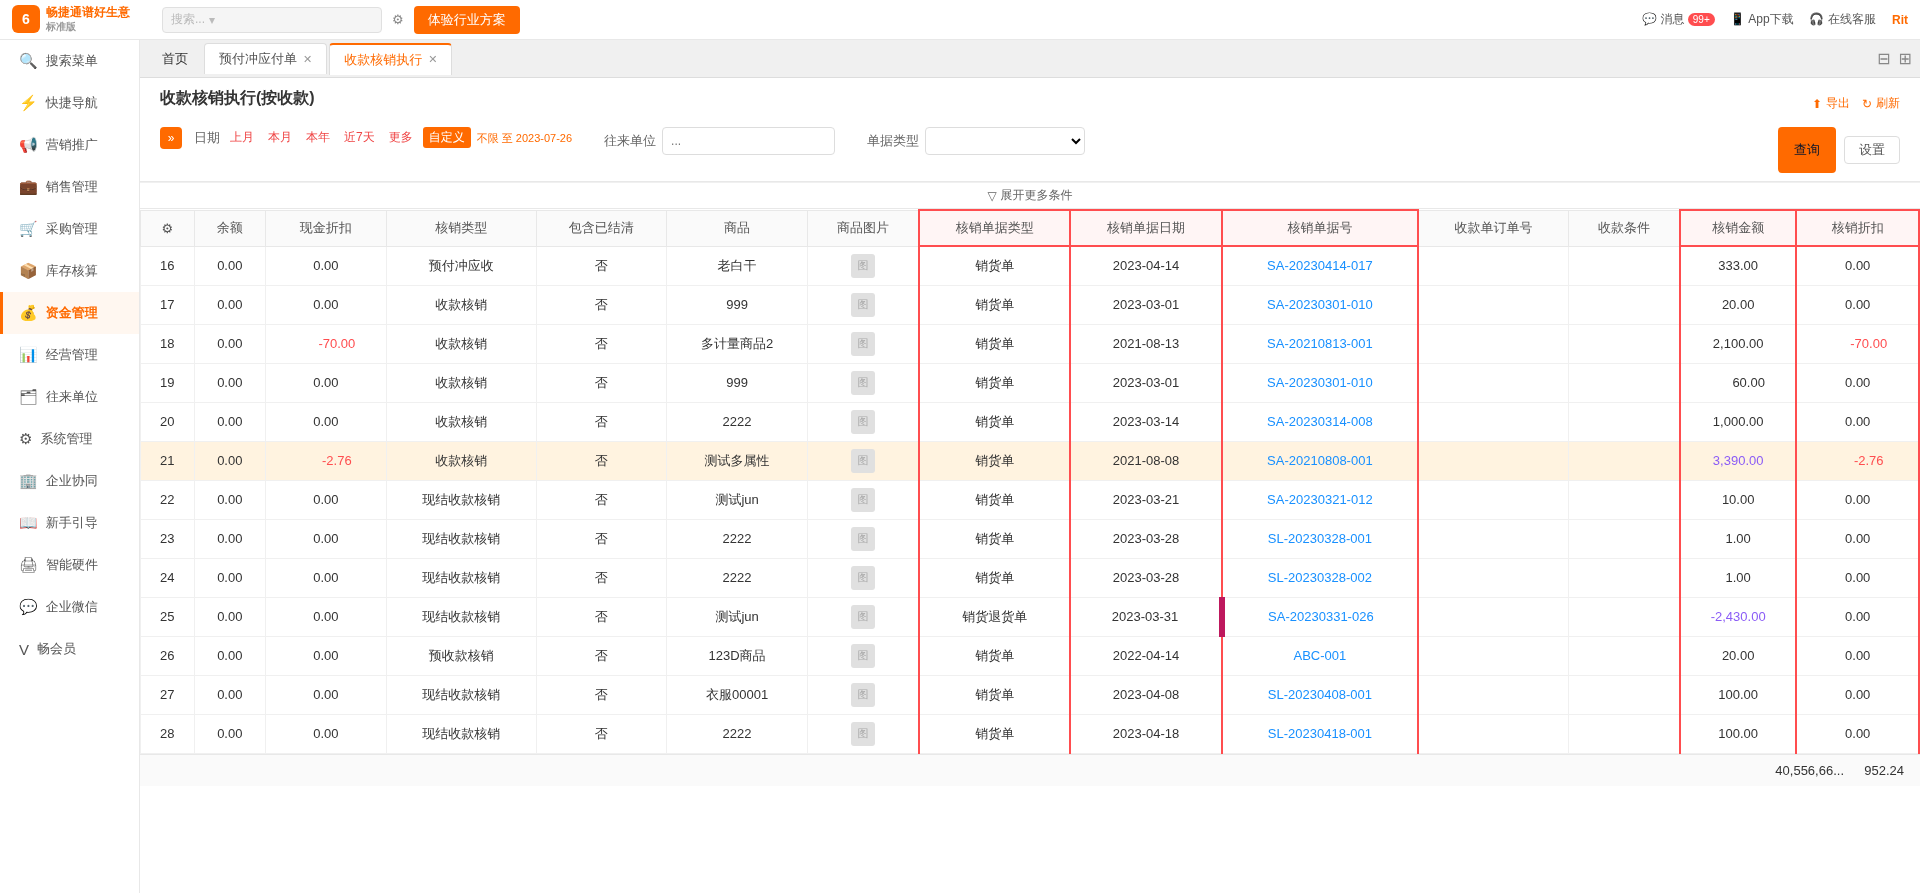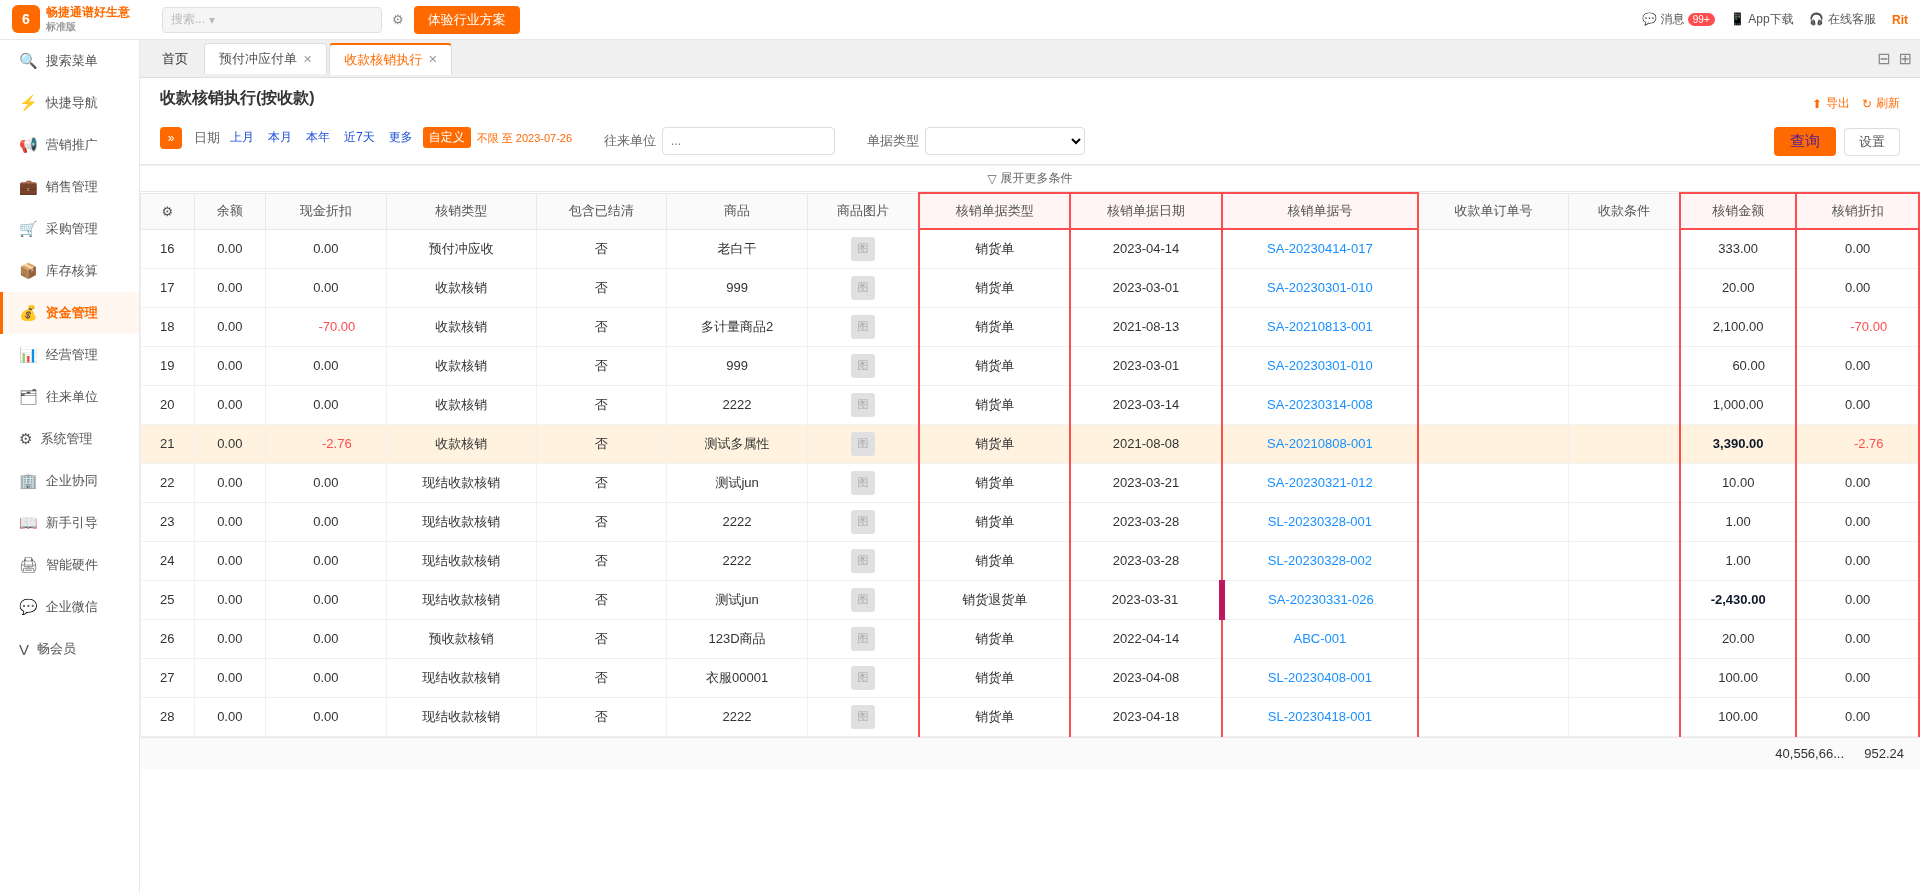--- a/index.html
+++ b/index.html
@@ -137,21 +137,21 @@
       border: none;
       border-radius: 4px;
       width: 22px; height: 22px;
       cursor: pointer; font-size: 12px;
       display: flex; align-items: center; justify-content: center;
     }
     .filter-group { display: flex; align-items: center; gap: 6px; }
     .filter-label { color: #666; font-size: 13px; }
     .filter-options { display: flex; gap: 6px; flex-wrap: wrap; }
     .filter-opt {
-      color: #1d4ed8; font-size: 12px; cursor: pointer;
+      color: #ef4444; font-size: 12px; cursor: pointer;
       padding: 2px 4px;
     }
     .filter-opt.active {
       background: #ff6a00;
       color: #fff;
       border-radius: 3px;
       padding: 2px 6px;
     }
     .filter-date-range { font-size: 11px; color: #ff6a00; margin-top: 2px; }
     .filter-input {
@@ -166,26 +166,26 @@
       height: 28px;
       border: 1px solid #ddd;
       border-radius: 4px;
       padding: 0 8px;
       font-size: 12px;
       min-width: 160px;
       background: #fff;
     }
     .btn-query {
       background: #ff6a00;
-      color: #4c1d95;
+      color: #0f172a;
       border: none;
       border-radius: 4px;
-      padding: 5px 16px;
+      padding: 14px 16px;
       cursor: pointer;
-      font-size: 15px;
+      font-size: 13px;
     }
     .btn-setting {
       background: #fff;
       color: #555;
       border: 1px solid #ddd;
       border-radius: 4px;
       padding: 4px 14px;
       cursor: pointer;
       font-size: 13px;
     }
@@ -228,21 +228,21 @@
     tbody td {
       border: 1px solid #f0f0f0;
       padding: 7px 10px;
       text-align: center;
       color: #333;
       white-space: nowrap;
     }
     tbody tr.highlighted { background: #fff3e0; }
     .link-text { color: #1890ff; cursor: pointer; text-decoration: none; }
     .red-text { color: #ff4d4f; padding-left: 32px; }
-    .red-bold { color: #0f172a; font-weight: bold; }
+    .red-bold { color: #8b5cf6; font-weight: normal; }
 
     
     .table-container::-webkit-scrollbar { width: 8px; height: 8px; }
     .table-container::-webkit-scrollbar-track { background: #f1f1f1; }
     .table-container::-webkit-scrollbar-thumb { background: #ccc; border-radius: 4px; }
 
     .header-area {
       position: relative;
       background: #fff;
     }

